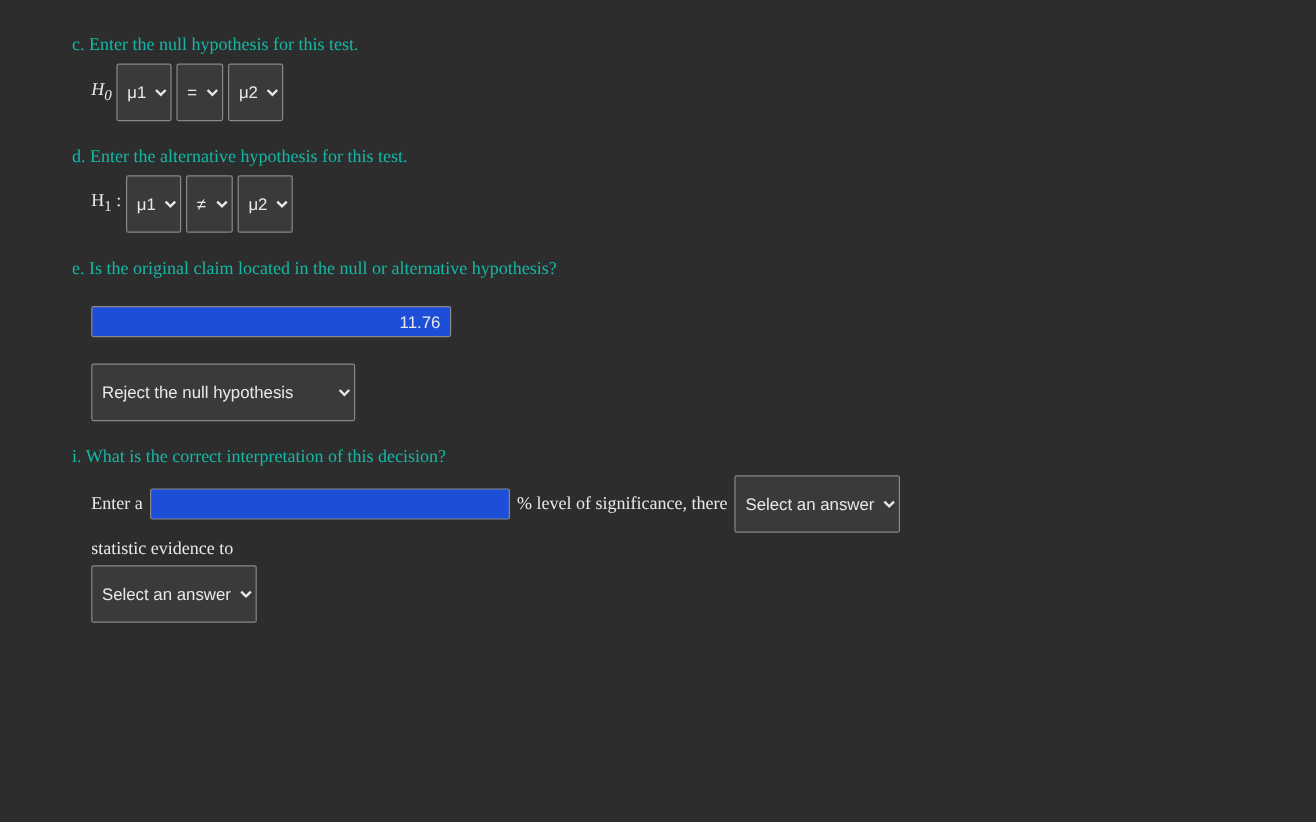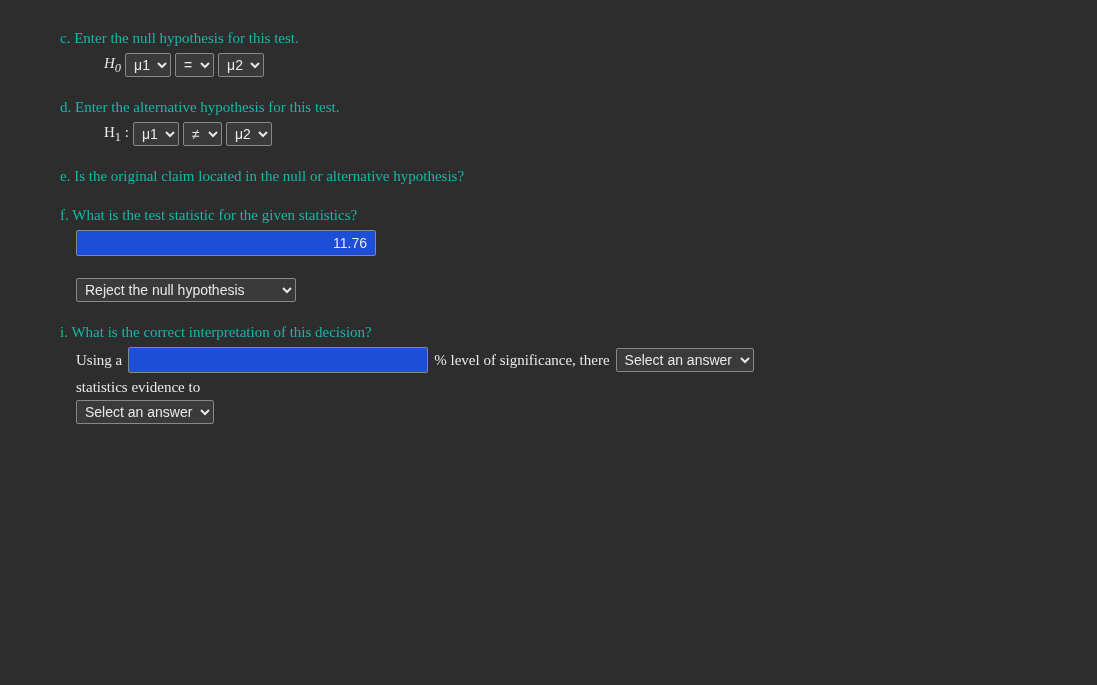--- a/index.html
+++ b/index.html
@@ -24,27 +24,26 @@
       color: #14b8a6;
     }
     .section-label em {
       font-style: italic;
     }
     .formula-row {
       display: flex;
       align-items: center;
       gap: 4px;
       margin-top: 4px;
-      margin-left: 28px;
     }
     select {
       background: #3a3a3a;
       color: #e8e8e8;
       border: 1px solid #888;
-      padding: 2px 4px;
+      padding: 14px 4px;
       font-size: 14px;
       cursor: pointer;
       border-radius: 2px;
     }
     input[type="text"] {
       background: #1d4ed8;
       color: #e8e8e8;
       border: 1px solid #888;
       padding: 4px 8px;
       font-size: 14px;
@@ -133,49 +132,48 @@
         </select>
       </div>
     </div>
   </div>
 
   <div class="section">
     <div class="section-label">e. Is the original claim located in the null or alternative hypothesis?</div>
   </div>
 
   <div class="section">
-    <div class="section-label">f. What is the test statistic for the given statistics?</div>
     <div class="section-content">
       <input type="text" value="11.76" style="">
     </div>
   </div>
 
 
   <div class="section">
     <div class="section-content">
       <select class="dropdown-wide">
         <option>Reject the null hypothesis</option>
         <option>Fail to reject the null hypothesis</option>
       </select>
     </div>
   </div>
 
   <div class="section">
     <div class="section-label">i. What is the correct interpretation of this decision?</div>
     <div class="section-content">
       <div class="interp-row">
-        <span>Using a</span>
+        <span>Enter a</span>
         <input type="text" class="inline-input" value="" style="">
         <span>% level of significance, there</span>
         <select>
           <option>Select an answer</option>
           <option>is</option>
           <option>is not</option>
         </select>
-        <span>statistics evidence to</span>
+        <span>statistic evidence to</span>
       </div>
       <div class="interp-row2">
         <select>
           <option>Select an answer</option>
           <option>support</option>
           <option>reject</option>
         </select>
       </div>
     </div>
   </div>

